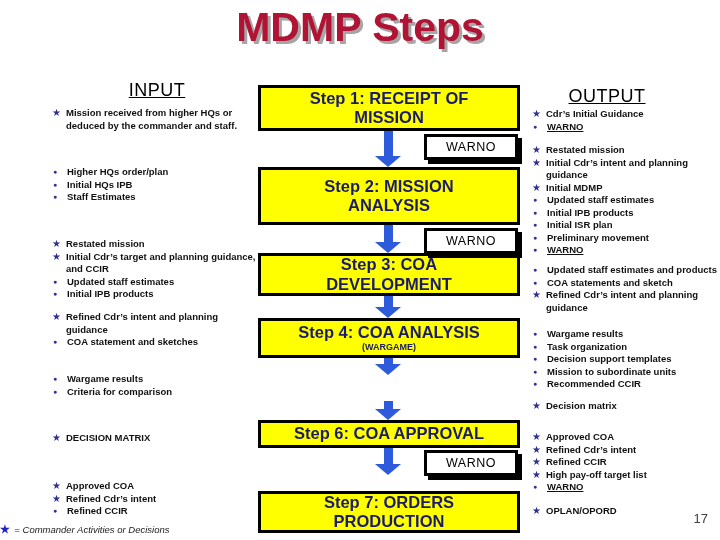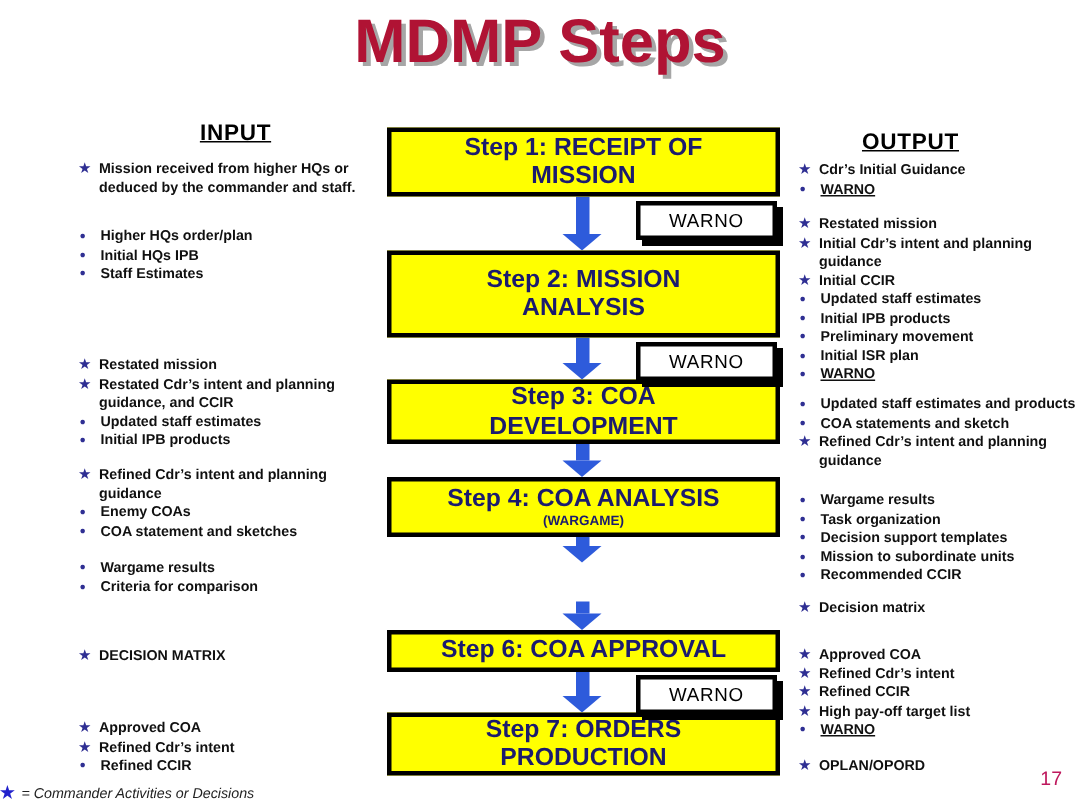--- a/index.html
+++ b/index.html
@@ -7,21 +7,21 @@
          font-family:"Liberation Sans",sans-serif;overflow:hidden;}
 
   #title{position:absolute;top:4px;left:0;width:100%;text-align:center;
          font-size:41px;font-weight:bold;color:#B01334;
          text-shadow:3px 3px 0 #A6A6A6;}
 
   .col{position:absolute;top:0;height:540px;}
   #input-col{left:52px;width:210px;}
   #output-col{left:532px;width:186px;}
   .col-header{position:absolute;left:0;width:100%;text-align:center;
-              font-size:15px;font-weight:bold;color:#000;
+              font-size:18px;font-weight:normal;color:#000;
               text-decoration:underline;letter-spacing:.5px;}
   #input-col .col-header{top:80px;}
   #output-col .col-header{top:86px;width:150px;}
 
   .group{position:absolute;left:0;right:0;}
   .li{display:flex;align-items:flex-start;}
   .b{flex:0 0 14px;color:#2F2F93;}
   .b.star{font-size:10px;line-height:12.5px;}
   .b.dot{font-size:7px;line-height:12.5px;padding-left:1px;}
   .t{font-size:9.5px;font-weight:bold;line-height:12.5px;color:#101010;}
@@ -42,76 +42,72 @@
                border-right:13px solid transparent;border-top:11px solid #2E5BDB;}
 
   .warno{position:absolute;left:166px;width:88px;height:20px;background:#fff;
          border:3px solid #000;box-shadow:4px 4px 0 #000;z-index:2;
          display:flex;align-items:center;justify-content:center;}
   .warno span{font-size:12.5px;color:#000;letter-spacing:.5px;}
 
   #legend{position:absolute;top:519px;left:0;width:100%;}
   #legend .star{color:#2222CC;font-size:11px;font-weight:bold;}
   #legend .txt{font-style:italic;font-size:9.5px;color:#222;}
-  #page-num{position:absolute;top:511px;right:12px;font-size:13px;color:#be185d;}
+  #page-num{position:absolute;top:511px;right:12px;font-size:13px;color:#404040;}
 </style>
 </head>
 <body>
 
 <div id="slide">
   <div id="title">MDMP Steps</div>
 
   <div id="input-col" class="col">
     <div class="col-header">INPUT</div>
   <div class="group" style="top: 107px;">
         <div class="li">
           <span class="b star">★</span>
           <span class="t">Mission received from higher HQs or deduced by the commander and staff.</span>
         </div>
       </div>
-      <div class="group" style="top: 152px;">
+      <div class="group" style="top: 166px;">
         <div class="li">
           <span class="b dot">●</span>
           <span class="t">Higher HQs order/plan</span>
         </div>
         <div class="li">
           <span class="b dot">●</span>
           <span class="t">Initial HQs IPB</span>
         </div>
         <div class="li">
           <span class="b dot">●</span>
           <span class="t">Staff Estimates</span>
         </div>
       </div>
       <div class="group" style="top: 238px;">
         <div class="li">
           <span class="b star">★</span>
           <span class="t">Restated mission</span>
         </div>
         <div class="li">
           <span class="b star">★</span>
-          <span class="t">Restated Cdr’s intent and planning guidance, and CCIR</span>
+          <span class="t">Initial Cdr’s target and planning guidance, and CCIR</span>
         </div>
         <div class="li">
           <span class="b dot">●</span>
           <span class="t">Updated staff estimates</span>
         </div>
         <div class="li">
           <span class="b dot">●</span>
           <span class="t">Initial IPB products</span>
         </div>
       </div>
       <div class="group" style="top: 311px;">
         <div class="li">
           <span class="b star">★</span>
           <span class="t">Refined Cdr’s intent and planning guidance</span>
-        </div>
-        <div class="li">
-          <span class="b dot">●</span>
-          <span class="t">Enemy COAs</span>
         </div>
         <div class="li">
           <span class="b dot">●</span>
           <span class="t">COA statement and sketches</span>
         </div>
       </div>
       <div class="group" style="top: 373px;">
         <div class="li">
           <span class="b dot">●</span>
           <span class="t">Wargame results</span>
@@ -180,21 +176,21 @@
         <div class="stem"></div>
         <div class="head"></div>
       </div>
       <div class="step" style="top: 420px; height: 28px;">
         <div class="l">Step 6: COA APPROVAL</div>
       </div>
       <div class="arrow" style="top: 448px; height: 27px;">
         <div class="stem"></div>
         <div class="head"></div>
       </div>
-      <div class="step" style="top: 475px; height: 42px;">
+      <div class="step" style="top: 491px; height: 42px;">
         <div class="l">Step 7: ORDERS</div>
         <div class="l">PRODUCTION</div>
       </div>
       <div class="warno" style="top: 134px;">
         <span>WARNO</span>
       </div>
       <div class="warno" style="top: 228px;">
         <span>WARNO</span>
       </div>
       <div class="warno" style="top: 450px;">
@@ -218,37 +214,37 @@
         <div class="li">
           <span class="b star">★</span>
           <span class="t">Restated mission</span>
         </div>
         <div class="li">
           <span class="b star">★</span>
           <span class="t">Initial Cdr’s intent and planning guidance</span>
         </div>
         <div class="li">
           <span class="b star">★</span>
-          <span class="t">Initial CCIR</span>
+          <span class="t">Initial MDMP</span>
         </div>
         <div class="li">
           <span class="b dot">●</span>
           <span class="t">Updated staff estimates</span>
         </div>
         <div class="li">
           <span class="b dot">●</span>
           <span class="t">Initial IPB products</span>
         </div>
         <div class="li">
           <span class="b dot">●</span>
+          <span class="t">Initial ISR plan</span>
+        </div>
+        <div class="li">
+          <span class="b dot">●</span>
           <span class="t">Preliminary movement</span>
-        </div>
-        <div class="li">
-          <span class="b dot">●</span>
-          <span class="t">Initial ISR plan</span>
         </div>
         <div class="li">
           <span class="b dot">●</span>
           <span class="t u">WARNO</span>
         </div>
       </div>
       <div class="group" style="top: 264px;">
         <div class="li">
           <span class="b dot">●</span>
           <span class="t">Updated staff estimates and products</span>

